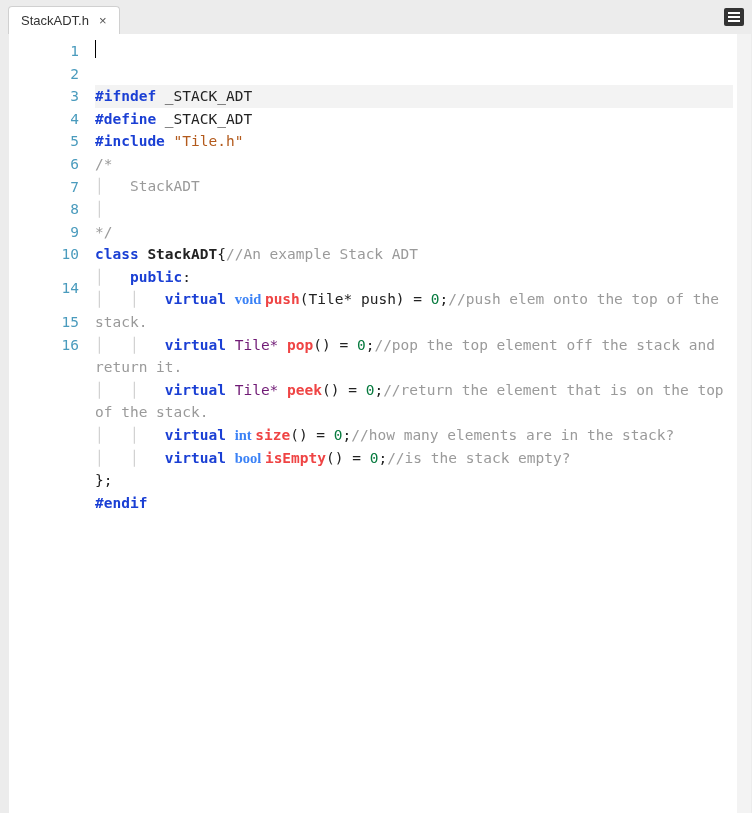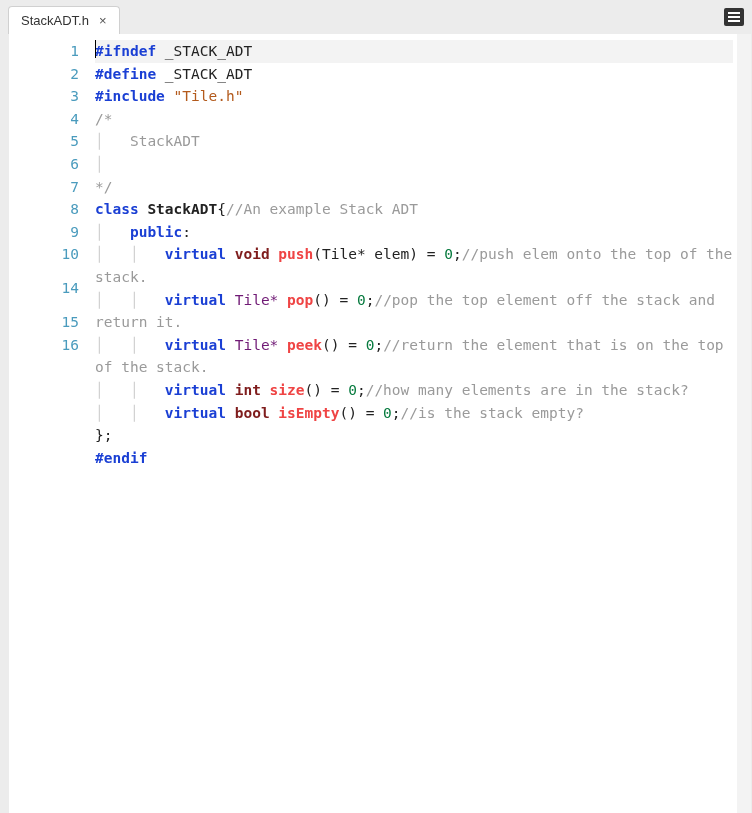--- a/index.html
+++ b/index.html
@@ -82,24 +82,25 @@
   .gutter .ln { display:block; }
   .code {
     flex: 1;
     padding: 6px 10px 6px 0;
     font-family: "Consolas","Menlo",monospace;
     font-size: 14.5px;
     line-height: 22.6px;
     color: #222;
     white-space: pre-wrap;
     word-break: break-word;
+    margin-top: 45px;
   }
   .hl-line { background: #f3f3f3; display:block; width:100%; }
   .kw   { color: #1a3fd4; font-weight: 600; }
-  .kw2  { color: #7f1d1d; font-weight: 600; }
+  .kw2  { color: #3b82f6; font-weight: 600; font-family: Liberation Serif, serif; }
   .mac  { color: #222; font-weight: 400; }
   .cls  { color: #222; font-weight: 600; }
   .str  { color: #b35a1c; }
   .num  { color: #067a3e; }
   .cmt  { color: #9a9a9a; }
   .fn   { color: #ef4444; font-weight:600; }
   .typc { color: #701a75; }
   .guide{ color:#cfcfcf; }
 
   .cursor {
@@ -165,21 +166,21 @@
   </div>
 
   <div class="code"><span class="hl-line"><span class="kw">#ifndef </span><span class="mac">_STACK_ADT</span></span><span><span class="kw">#define </span><span class="mac">_STACK_ADT</span></span>
 <span><span class="kw">#include </span><span class="str">"Tile.h"</span></span>
 <span class="cmt">/*</span>
 <span><span class="guide">│   </span><span class="cmt">StackADT</span></span>
 <span class="guide">│</span>
 <span class="cmt">*/</span>
 <span><span class="kw">class </span><span class="cls">StackADT</span><span>{</span><span class="cmt">//An example Stack ADT</span></span>
 <span><span class="guide">│   </span><span class="kw">public</span><span>:</span></span>
-<span><span class="guide">│   │   </span><span class="kw">virtual </span><span class="kw2">void </span><span class="fn">push</span><span>(Tile* elem) = </span><span class="num">0</span><span>;</span><span class="cmt">//push elem onto the top of the stack.</span></span>
+<span><span class="guide">│   │   </span><span class="kw">virtual </span><span class="kw2">void </span><span class="fn">push</span><span>(Tile* push) = </span><span class="num">0</span><span>;</span><span class="cmt">//push elem onto the top of the stack.</span></span>
 <span><span class="guide">│   │   </span><span class="kw">virtual </span><span class="typc">Tile* </span><span class="fn">pop</span><span>() = </span><span class="num">0</span><span>;</span><span class="cmt">//pop the top element off the stack and return it.</span></span>
 <span><span class="guide">│   │   </span><span class="kw">virtual </span><span class="typc">Tile* </span><span class="fn">peek</span><span>() = </span><span class="num">0</span><span>;</span><span class="cmt">//return the element that is on the top of the stack.</span></span>
 <span><span class="guide">│   │   </span><span class="kw">virtual </span><span class="kw2">int </span><span class="fn">size</span><span>() = </span><span class="num">0</span><span>;</span><span class="cmt">//how many elements are in the stack?</span></span>
 <span><span class="guide">│   │   </span><span class="kw">virtual </span><span class="kw2">bool </span><span class="fn">isEmpty</span><span>() = </span><span class="num">0</span><span>;</span><span class="cmt">//is the stack empty?</span></span>
 <span>};</span>
 <span class="kw">#endif</span>
 </div>
 </div>
 
 <div class="scrollbar"></div>

